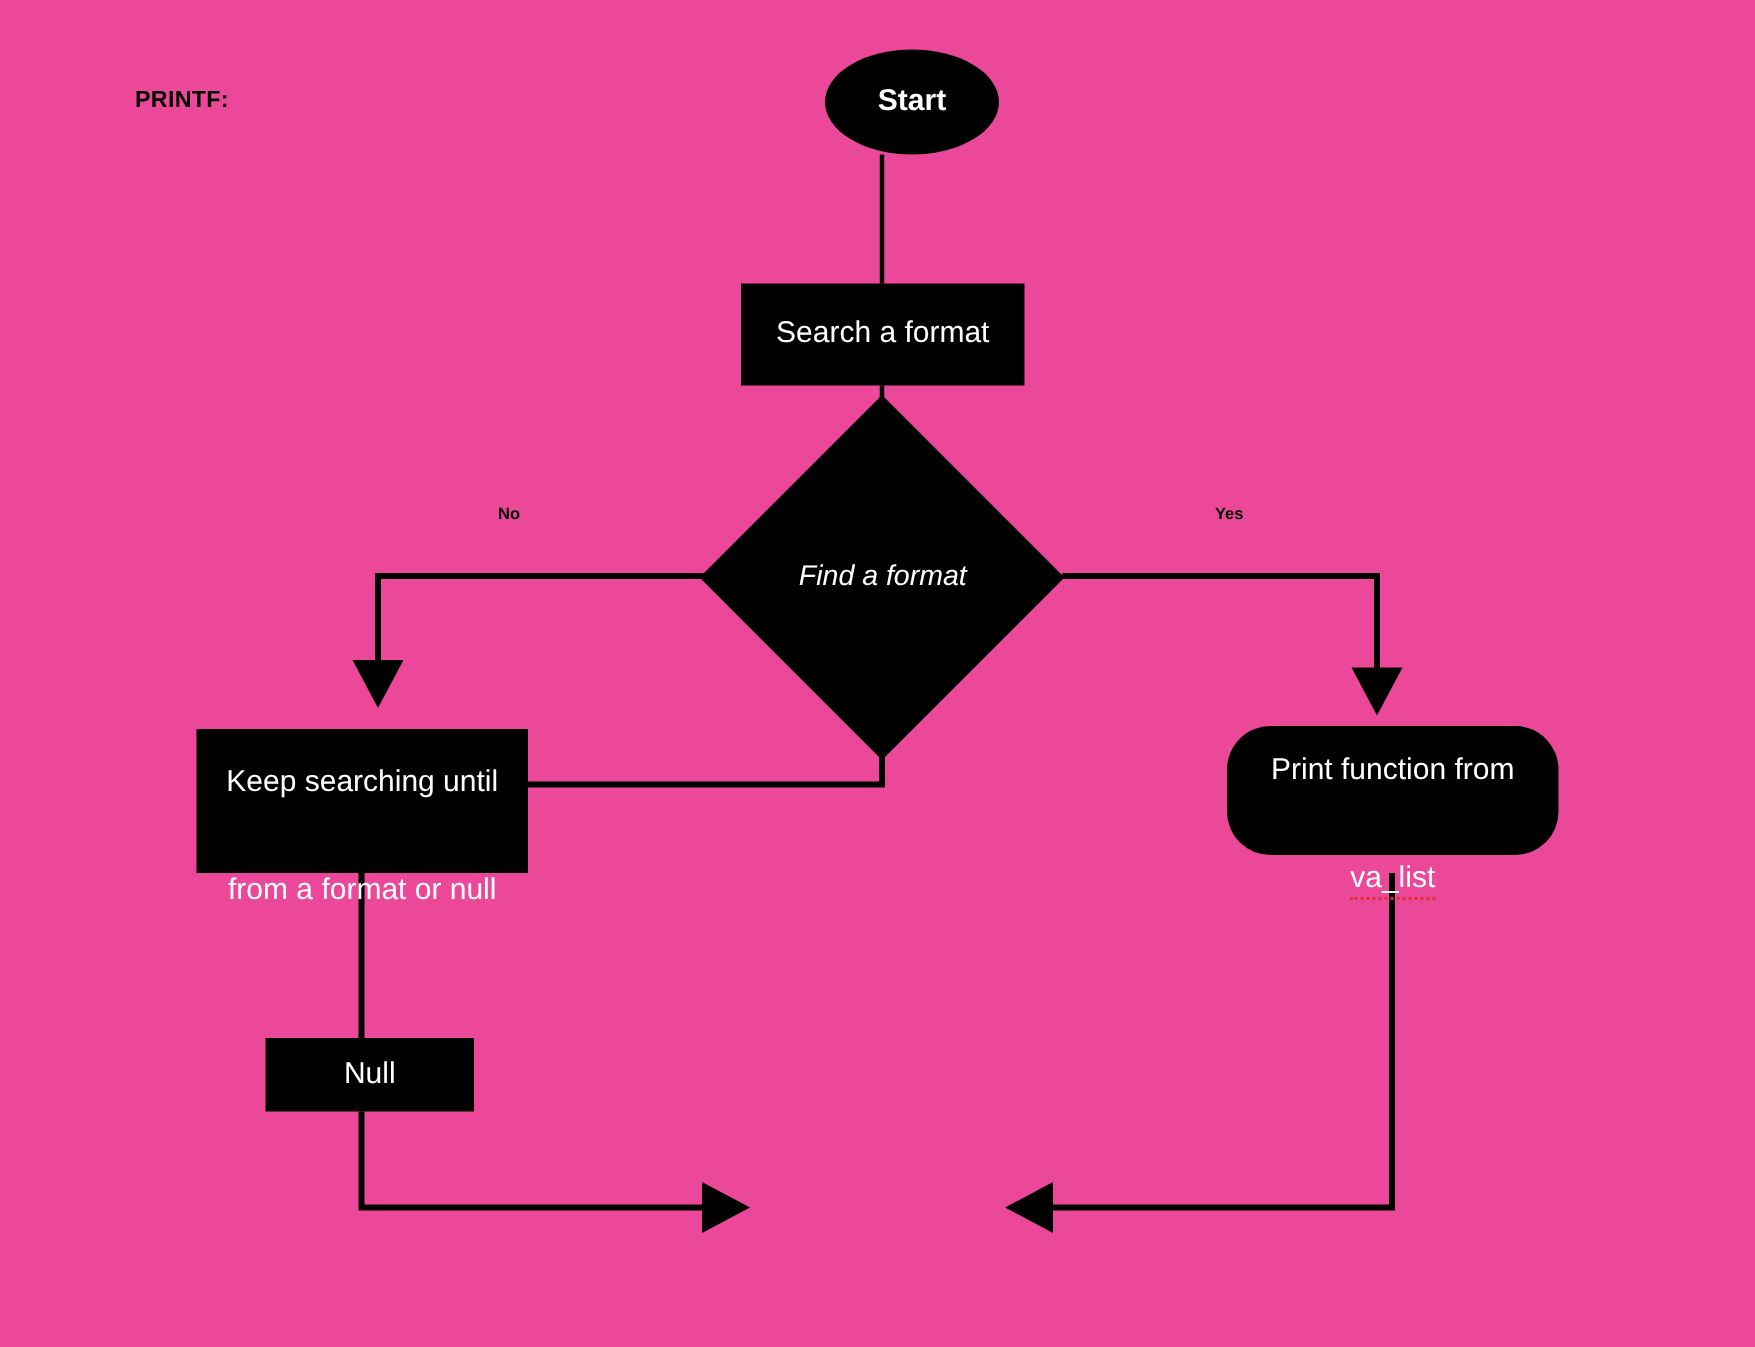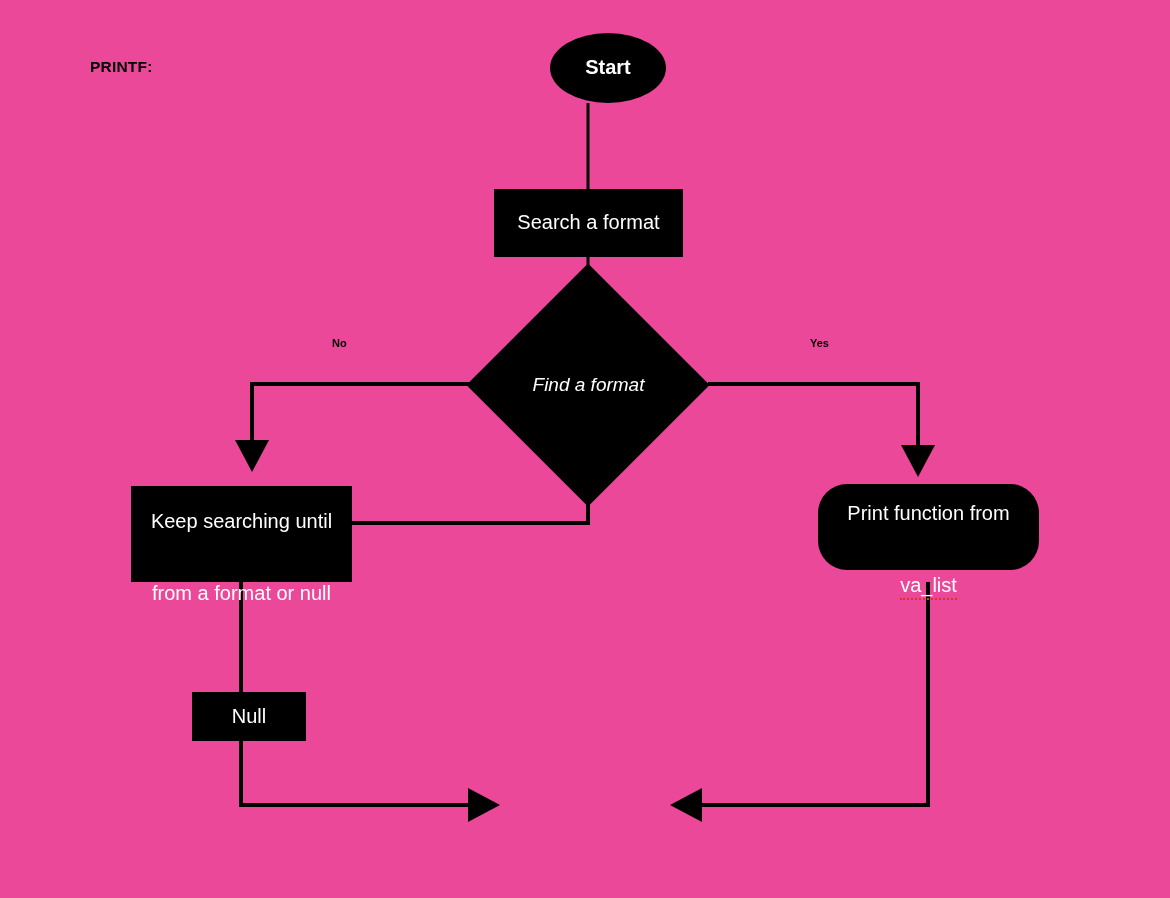--- a/index.html
+++ b/index.html
@@ -138,18 +138,18 @@
     </div>
   </div>
 
   <div class="node rect" style="left:818px; top:484px; width:221px; height:86px;border-radius:29px;">
     <div>
       <span class="node-line">Print function from</span>
       <span class="node-line"><span class="spell">va_list</span></span>
     </div>
   </div>
 
-  <div class="node rect" style="left:192px; top:692px; width:114px; height:49px;">
+  <div class="node rect" style="left:177px; top:692px; width:139px; height:49px;">
     <span>Null</span>
   </div>
 
 
 </div>
 
 </body></html>

